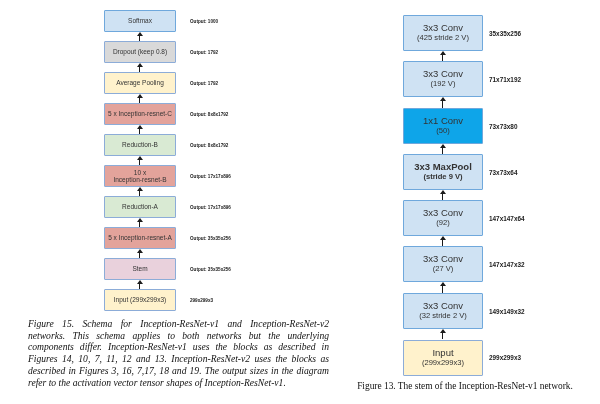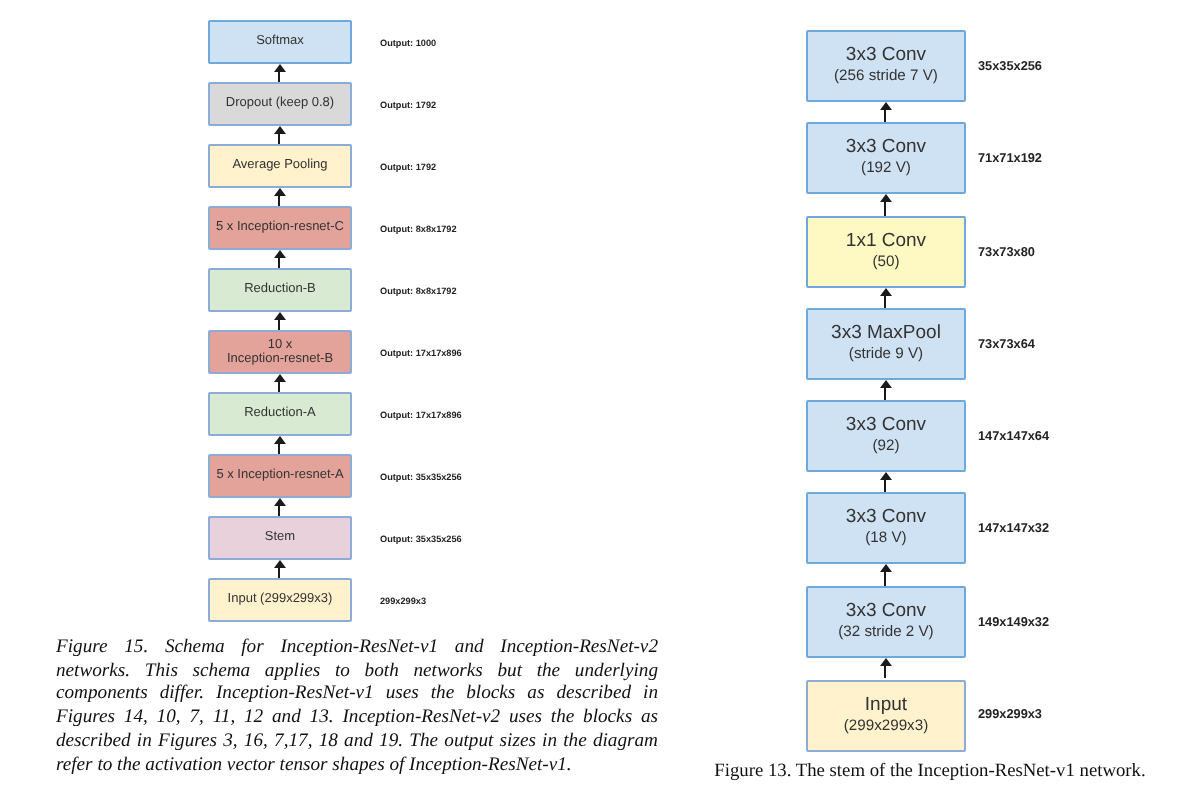--- a/index.html
+++ b/index.html
@@ -104,61 +104,61 @@
     </div>
     <div class="out15" style="top:289px">299x299x3</div>
 
     <p class="caption15">Figure 15.  Schema for Inception-ResNet-v1 and Inception-ResNet-v2 networks.  This schema applies to both networks but the underlying components differ.  Inception-ResNet-v1 uses the blocks as described in Figures 14, 10, 7, 11, 12 and 13. Inception-ResNet-v2 uses the blocks as described in Figures 3, 16, 7,17, 18 and 19.  The output sizes in the diagram refer to the activation vector tensor shapes of Inception-ResNet-v1.</p>
   </section>
 
   <section>
 
     <div class="box box14" style="top: 15px; background: rgb(207, 226, 243); border-color: rgb(111, 168, 220);">
       <span class="l1">3x3 Conv</span>
-      <span class="l2">(256 stride 7 V)</span>
+      <span class="l2">(425 stride 2 V)</span>
     </div>
     <div class="out14" style="top:15px">35x35x256</div>
 
     <div class="arrow" style="left:439px;top:51px;height:10px"></div>
 
     <div class="box box14" style="top: 61px; background: rgb(207, 226, 243); border-color: rgb(111, 168, 220);">
       <span class="l1">3x3 Conv</span>
       <span class="l2">(192 V)</span>
     </div>
     <div class="out14" style="top:61px">71x71x192</div>
 
     <div class="arrow" style="left:439px;top:97px;height:11px"></div>
 
-    <div class="box box14" style="top: 108px; background: #fef9c3; border-color: rgb(111, 168, 220);">
+    <div class="box box14" style="top: 108px; background: #0ea5e9; border-color: rgb(111, 168, 220);">
       <span class="l1">1x1 Conv</span>
       <span class="l2">(50)</span>
     </div>
     <div class="out14" style="top:108px">73x73x80</div>
 
     <div class="arrow" style="left:439px;top:144px;height:10px"></div>
 
-    <div class="box box14" style="top: 154px; background: rgb(207, 226, 243); border-color: rgb(111, 168, 220);">
+    <div class="box box14" style="top: 154px; background: rgb(207, 226, 243); border-color: rgb(111, 168, 220); font-weight: bold;">
       <span class="l1">3x3 MaxPool</span>
       <span class="l2">(stride 9 V)</span>
     </div>
     <div class="out14" style="top:154px">73x73x64</div>
 
     <div class="arrow" style="left:439px;top:190px;height:10px"></div>
 
     <div class="box box14" style="top: 200px; background: rgb(207, 226, 243); border-color: rgb(111, 168, 220);">
       <span class="l1">3x3 Conv</span>
       <span class="l2">(92)</span>
     </div>
     <div class="out14" style="top:200px">147x147x64</div>
 
     <div class="arrow" style="left:439px;top:236px;height:10px"></div>
 
     <div class="box box14" style="top: 246px; background: rgb(207, 226, 243); border-color: rgb(111, 168, 220);">
       <span class="l1">3x3 Conv</span>
-      <span class="l2">(18 V)</span>
+      <span class="l2">(27 V)</span>
     </div>
     <div class="out14" style="top:246px">147x147x32</div>
 
     <div class="arrow" style="left:439px;top:282px;height:11px"></div>
 
     <div class="box box14" style="top: 293px; background: rgb(207, 226, 243); border-color: rgb(111, 168, 220);">
       <span class="l1">3x3 Conv</span>
       <span class="l2">(32 stride 2 V)</span>
     </div>
     <div class="out14" style="top:293px">149x149x32</div>

